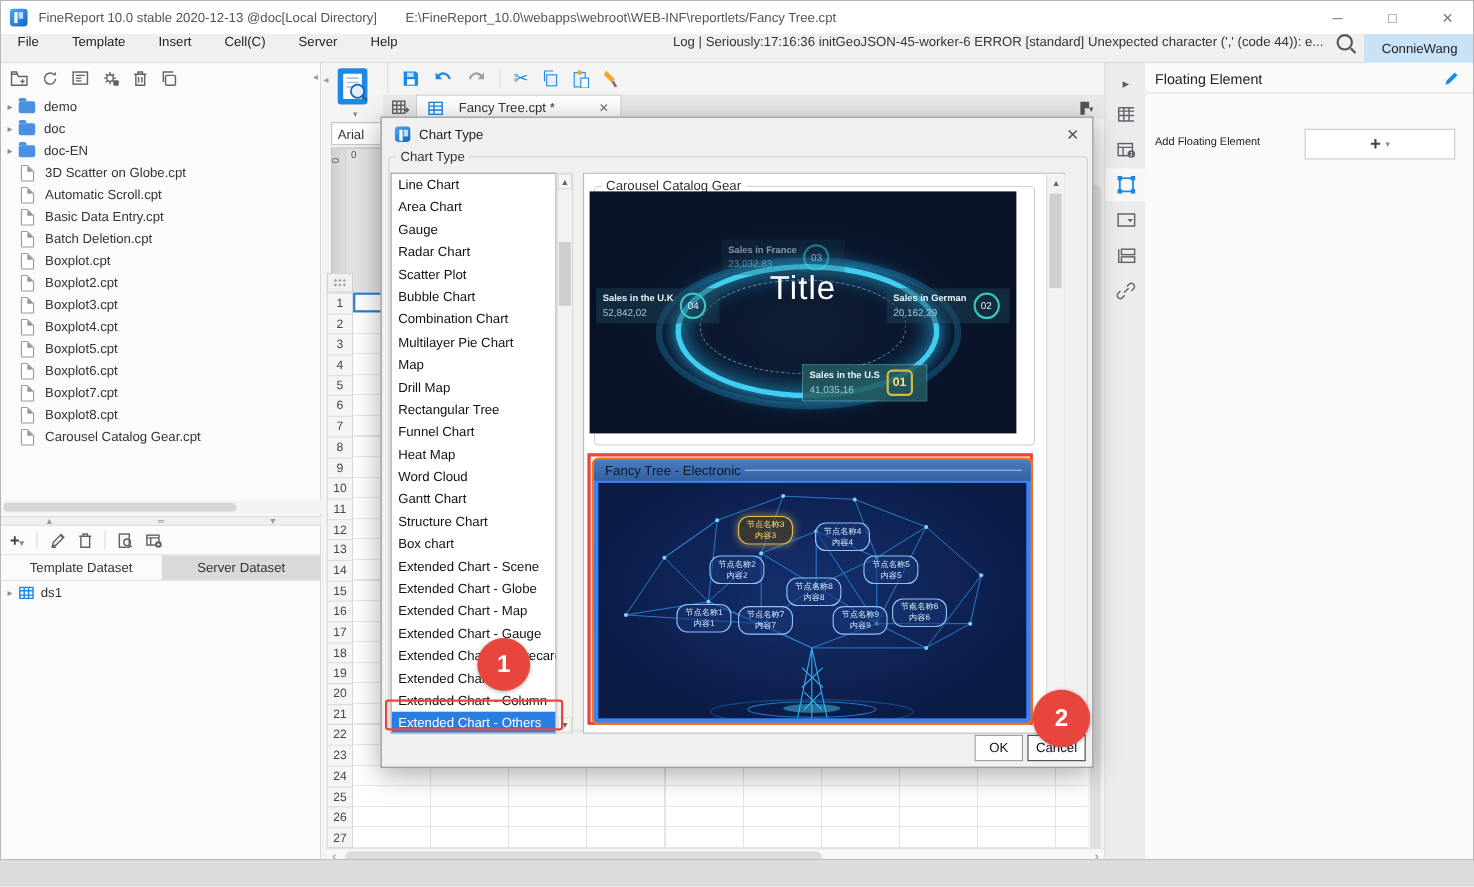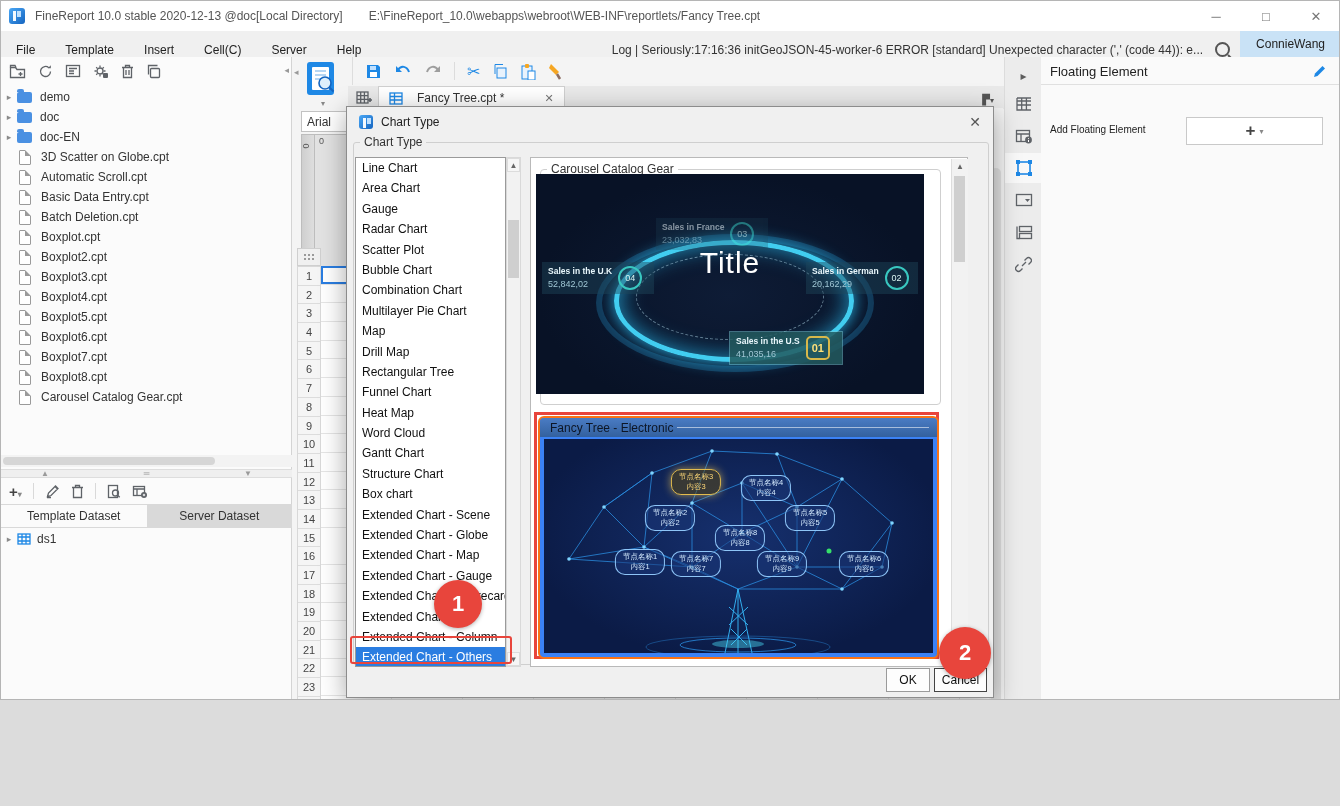--- a/index.html
+++ b/index.html
@@ -1,33 +1,33 @@
 <!DOCTYPE html>
 <html><head>
 <meta charset="utf-8">
 <style>
   html,body{margin:0;padding:0;background:#dcdcdc;font-family:"Liberation Sans",sans-serif;}
-  #root{position:relative;width:1340px;height:700px;background:#fff;overflow:hidden;
+  #root{position:relative;width:1340px;height:782px;background:#fff;overflow:hidden;
         border:1px solid #b5b5b5;box-sizing:border-box;font-size:12px;color:#333;}
   .abs{position:absolute;}
   .ic{display:inline-block;vertical-align:middle;}
   svg{display:block;}
   
   #titlebar{left:0;top:0;width:1340px;height:30px;background:#fff;border-bottom:1px solid #e3e3e3;
             display:flex;align-items:center;}
   .fr-logo{width:16px;height:16px;border-radius:3px;background:linear-gradient(135deg,#4aa7f5 0%,#1565c0 100%);
            position:relative;flex:0 0 auto;}
   .fr-logo:before{content:"";position:absolute;left:4px;top:3px;width:3px;height:10px;background:#fff;opacity:.95;}
   .fr-logo:after{content:"";position:absolute;left:8px;top:3px;width:4px;height:6px;background:#bfe0ff;}
   #titlebar .t-text{margin-left:10px;color:#555;}
   #titlebar .t-path{margin-left:26px;color:#555;}
   .win-btns{margin-left:auto;display:flex;align-items:center;height:100%;}
   .win-btn{width:50px;height:100%;display:flex;align-items:center;justify-content:center;color:#777;font-size:13px;}
   
-  #menubar{left:0;top:30px;width:1340px;height:26px;background:#f0f0f0;display:flex;align-items:flex-end;border-bottom:1px solid #14b8a6;}
+  #menubar{left:0;top:30px;width:1340px;height:26px;background:#f0f0f0;display:flex;align-items:flex-start;border-bottom:1px solid #14b8a6;}
   .menu-item{padding:0 15px;color:#222;}
   #menubar .log{margin-left:auto;color:#333;white-space:nowrap;}
   .search-glyph{width:11px;height:11px;border:2px solid #555;border-radius:50%;position:relative;margin:0 10px 0 12px;}
   .search-glyph:after{content:"";position:absolute;left:10px;top:11px;width:2px;height:6px;background:#555;transform:rotate(-45deg);transform-origin:top;}
   .user-chip{height:26px;display:flex;align-items:center;padding:0 16px;background:#c9e2f6;color:#222;}
   
   #left-panel{left:0;top:56px;width:291px;height:750px;background:#fbfbfb;border-right:1px solid #d4d4d4;box-sizing:border-box;}
   .lp-toolbar{position:absolute;left:0;top:0;width:100%;height:28px;display:flex;align-items:center;gap:12px;padding-left:8px;box-sizing:border-box;}
   .collapse-left{position:absolute;right:2px;top:8px;color:#999;font-size:9px;}
   .tree{position:absolute;left:0;top:30px;width:100%;}
@@ -749,21 +749,21 @@
                 <span>内容3</span>
               </div>
                 <div class="cloud" style="left: 222px; top: 36px;">
                 <span>节点名称4</span><br>
                 <span>内容4</span>
               </div>
                 <div class="cloud" style="left: 266px; top: 66px;">
                 <span>节点名称5</span><br>
                 <span>内容5</span>
               </div>
-                <div class="cloud" style="left: 292px; top: 112px; margin-left: 28px;">
+                <div class="cloud" style="left: 292px; top: 105px;">
                 <span>节点名称6</span><br>
                 <span>内容6</span>
               </div>
                 <div class="cloud" style="left: 152px; top: 112px;">
                 <span>节点名称7</span><br>
                 <span>内容7</span>
               </div>
                 <div class="cloud" style="left: 196px; top: 86px;">
                 <span>节点名称8</span><br>
                 <span>内容8</span>

